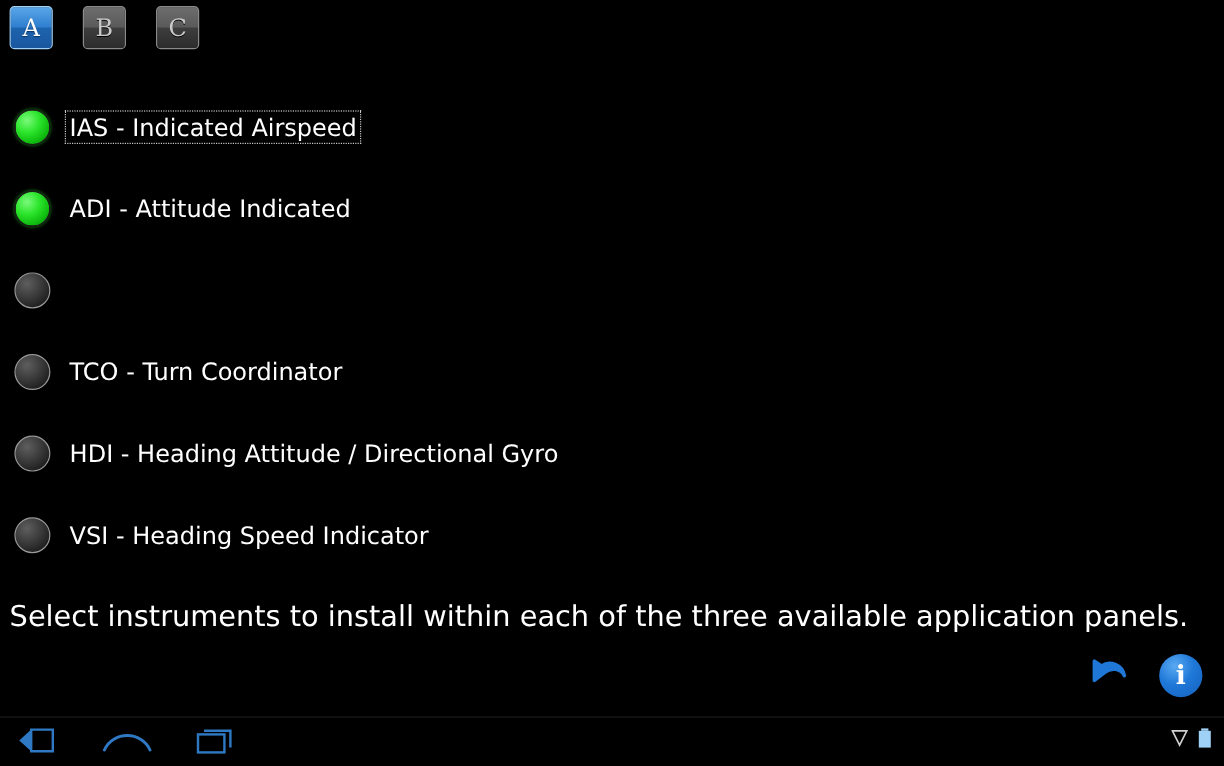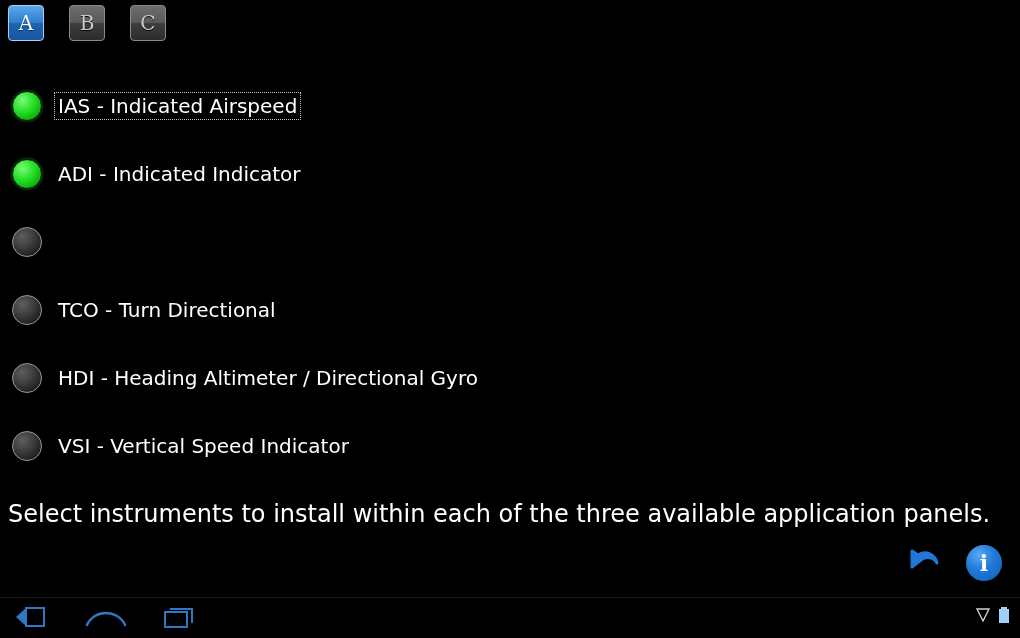--- a/index.html
+++ b/index.html
@@ -167,40 +167,40 @@
 
 <div id="instrument-list">
 
   <div class="instrument-row focused">
     <span class="led on"></span>
     <span class="instrument-label">IAS - Indicated Airspeed</span>
   </div>
 
   <div class="instrument-row">
     <span class="led on"></span>
-    <span class="instrument-label">ADI - Indicated Indicator</span>
-  </div>
-
-  <div class="instrument-row">
-    <span class="led off"></span>
-  </div>
-
-  <div class="instrument-row">
-    <span class="led off"></span>
-    <span class="instrument-label">TCO - Turn Directional</span>
-  </div>
-
-  <div class="instrument-row">
-    <span class="led off"></span>
-    <span class="instrument-label">HDI - Heading Altimeter / Directional Gyro</span>
-  </div>
-
-  <div class="instrument-row">
-    <span class="led off"></span>
-    <span class="instrument-label">VSI - Vertical Speed Indicator</span>
+    <span class="instrument-label">ADI - Attitude Indicated</span>
+  </div>
+
+  <div class="instrument-row">
+    <span class="led off"></span>
+  </div>
+
+  <div class="instrument-row">
+    <span class="led off"></span>
+    <span class="instrument-label">TCO - Turn Coordinator</span>
+  </div>
+
+  <div class="instrument-row">
+    <span class="led off"></span>
+    <span class="instrument-label">HDI - Heading Attitude / Directional Gyro</span>
+  </div>
+
+  <div class="instrument-row">
+    <span class="led off"></span>
+    <span class="instrument-label">VSI - Heading Speed Indicator</span>
   </div>
 
 </div>
 
 <div id="hint-text">Select instruments to install within each of the three available application panels.</div>
 
 <div id="action-bar">
   <svg id="undo-icon" viewBox="0 0 40 36">
     <path d="M8 6 L8 22 L17 15 C22 11 30 12 33 18 C31 9 21 5 14 10 L8 6 Z" fill="#1f78d8" stroke="#1f78d8" stroke-width="3" stroke-linejoin="round"></path>
   </svg>

